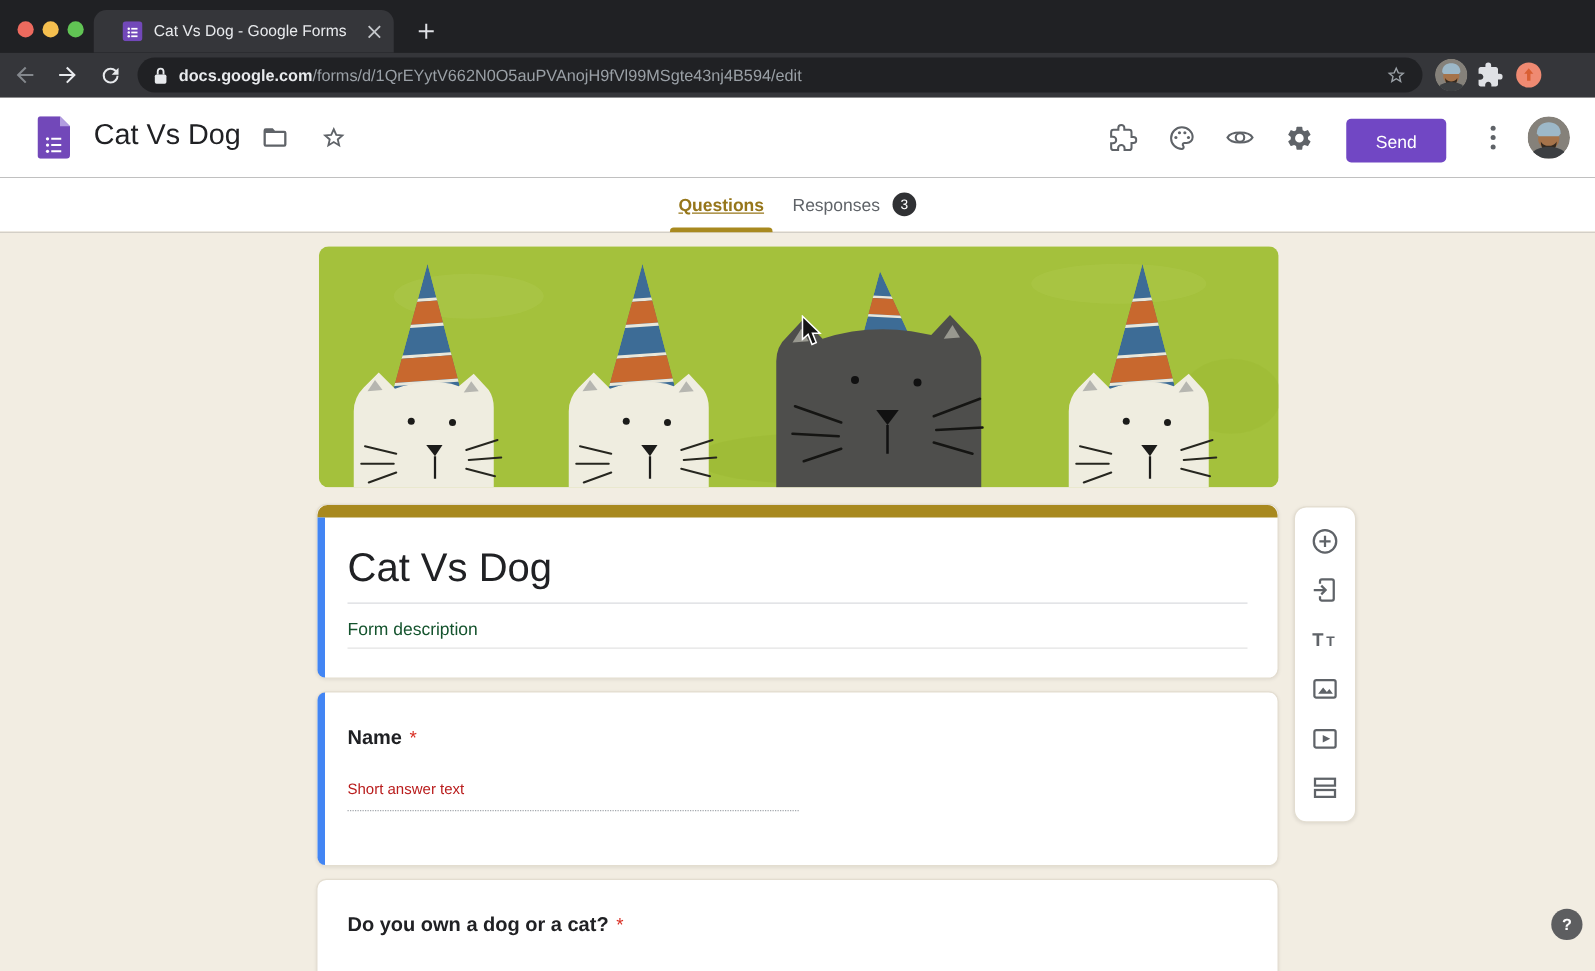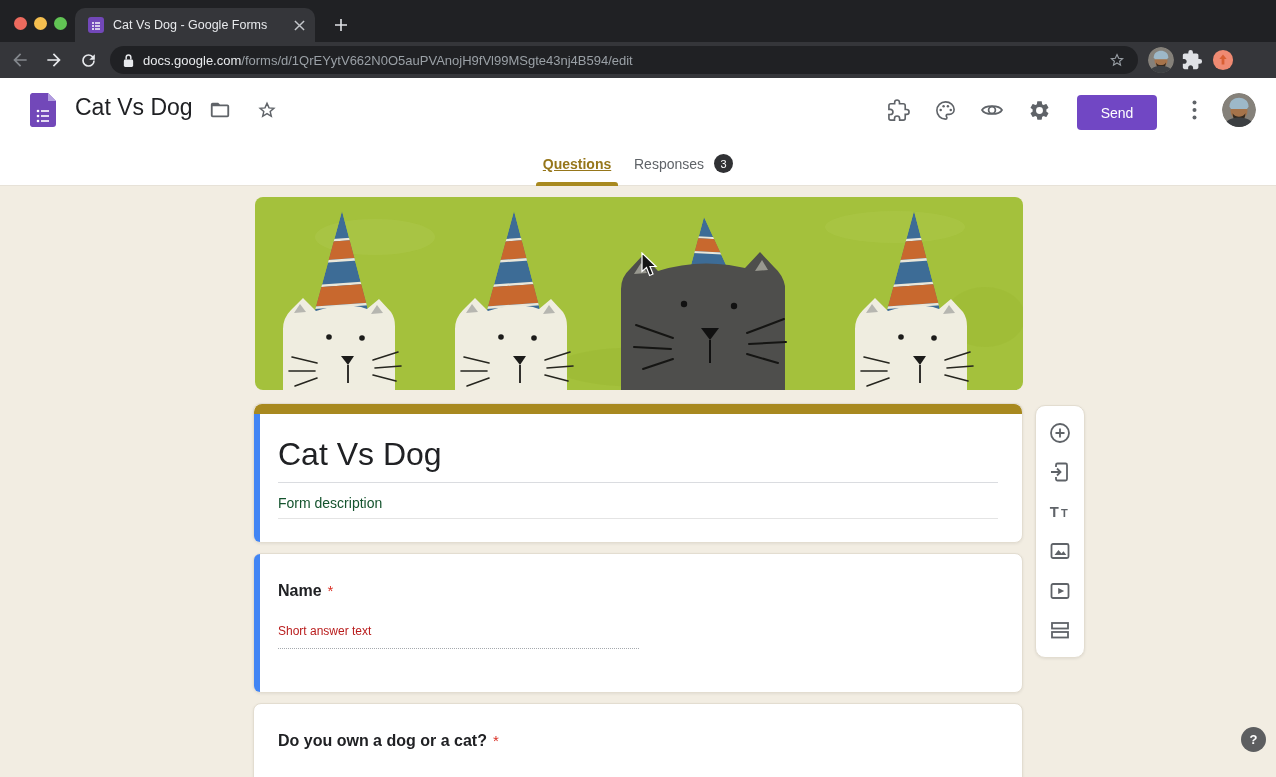--- a/index.html
+++ b/index.html
@@ -10,32 +10,32 @@
   }
   
   .titlebar { position:absolute; left:0; top:0; width:1276px; height:42px; background:#202124; }
   .light { position:absolute; top:17px; width:13px; height:13px; border-radius:50%; }
   .light.red { left:14px; background:#ed6a5e; }
   .light.yellow { left:34px; background:#f5bf4f; }
   .light.green { left:54px; background:#61c454; }
   .tab {
     position:absolute; left:75px; top:8px; width:240px; height:34px;
     background:#35363a; border-radius:10px 10px 0 0;
-    display:flex; align-items:center; padding:0 10px 0 13px;
+    display:flex; align-items:center; padding:0 10px 0 23px;
   }
   .tab-title { flex:1; margin-left:9px; font-size:12.5px; color:#e8eaed; white-space:nowrap; overflow:hidden; }
   .newtab-btn { position:absolute; left:328px; top:12px; width:26px; height:26px; display:flex; align-items:center; justify-content:center; }
   .toolbar { position:absolute; left:0; top:42px; width:1276px; height:36px; background:#35363a; display:flex; align-items:center; }
   .nav-btn { width:28px; height:28px; display:flex; align-items:center; justify-content:center; margin-left:6px; }
   .omnibox {
     position:relative; margin-left:8px; width:1028px; height:28px; background:#202124;
     border-radius:14px; display:flex; align-items:center; padding:0 12px;
   }
   .url { margin-left:8px; font-size:13px; white-space:nowrap; overflow:hidden; flex:1; }
-  .url .domain { color:#e8eaed; font-weight:normal;text-align:right; }
+  .url .domain { color:#e8eaed; font-weight:bold;text-align:right; }
   .url .path { color:#9aa0a6; }
   .ext-icons { display:flex; align-items:center; margin-left:10px; gap:9px; }
   
   .forms-header { position:absolute; left:0; top:78px; width:1276px; height:64px; background:#fff; }
   .forms-file-icon { position:absolute; left:30px; top:15px; }
   .form-name { position:absolute; left:75px; top:16px; font-size:23px; color:#202124; }
   .hdr-icon { position:absolute; top:20px; width:24px; height:24px; display:flex; align-items:center; justify-content:center; cursor:pointer; }
   .send-btn {
     position:absolute; left:1077px; top:17px; width:80px; height:35px; background:#7147c4;
     border:none; border-radius:4px; color:#fff; font-size:14px; font-weight:normal;

